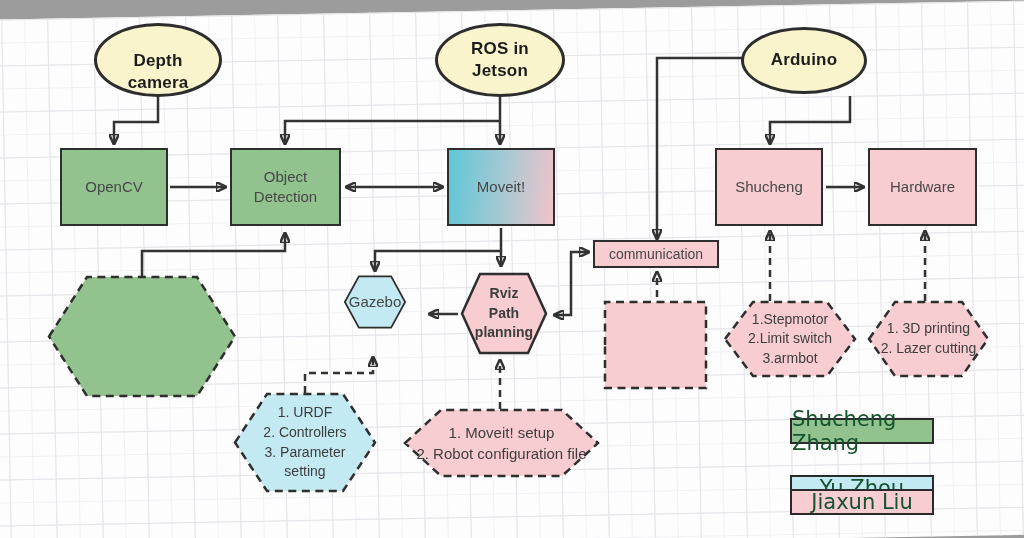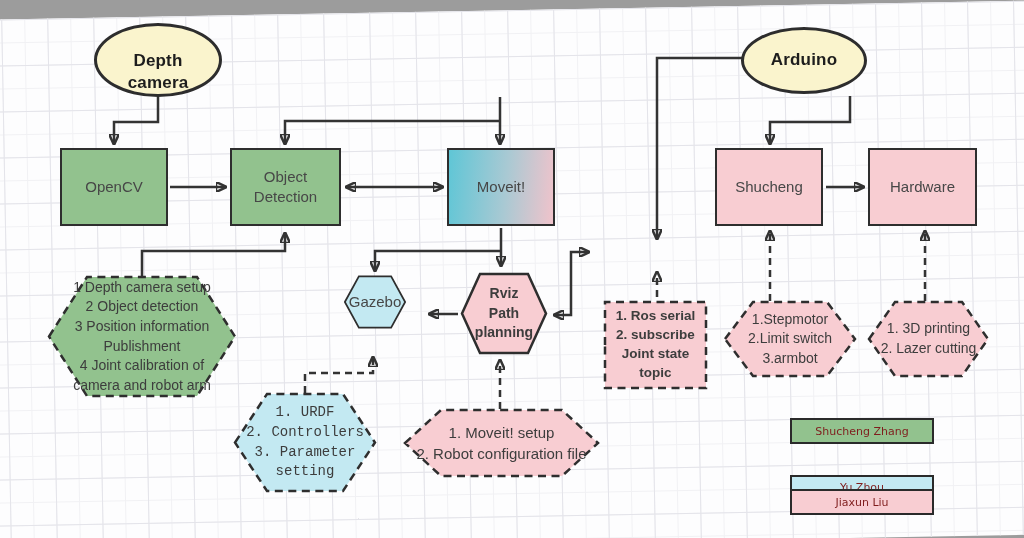--- a/index.html
+++ b/index.html
@@ -45,21 +45,21 @@
   .hexnode.pink polygon{fill:var(--pink,#f8cdd2);}
   .hexnode.dashed polygon{stroke-dasharray:8 5.5;}
   .small .node-label{font-size:13.5px;line-height:1.4;color:#3d3d3d;font-weight:bold;}
   .mid .node-label{font-size:14px;line-height:1.4;color:#3d3d3d;}
   .legend-item{
     position:absolute;border:2.5px solid #2a2a2a;display:flex;align-items:center;justify-content:center;
   }
   .legend-item.green{background:var(--green,#92c28e);}
   .legend-item.blue{background:var(--blue,#c3e9f2);margin-top:22px;}
   .legend-item.pink{background:var(--pink,#f8cdd2);}
-  .legend-label{font-family:cursive,"DejaVu Sans",sans-serif;font-size:11px;color:#7f1d1d;}
+  .legend-label{font-family:cursive,"DejaVu Sans",sans-serif;font-size:21px;color:#14532d;}
   .connectors{position:absolute;inset:0;pointer-events:none;}
   .connectors path{stroke:#333;stroke-width:2.5;fill:none;}
   .connectors path.dash{stroke-dasharray:7 5;}
 </style>
 </head>
 <body>
 
 <div class="sheet"></div>
 
 <div class="diagram">
@@ -87,39 +87,46 @@
     <path class="dash" d="M305,393 V373 H373 V357" marker-end="url(#ah)"></path>
     <path class="dash" d="M500,409 V360" marker-end="url(#ah)"></path>
     <path class="dash" d="M770,301 V231" marker-end="url(#ah)"></path>
     <path class="dash" d="M925,301 V231" marker-end="url(#ah)"></path>
   </svg>
 
   <div class="node ellipse" style="left:94px;top:23px;width:128px;height:74px;align-items:flex-end;">
     <div class="node-label">Depth
 camera</div>
   </div>
+  <div class="node ellipse" style="left:435px;top:23px;width:130px;height:74px;">
+    <div class="node-label">ROS in
+Jetson</div>
+  </div>
   <div class="node ellipse" style="left:741px;top:27px;width:126px;height:67px;">
     <div class="node-label">Arduino</div>
   </div>
 
   <div class="node rect green" style="left:60px;top:148px;width:108px;height:78px;">
     <div class="node-label">OpenCV</div>
   </div>
   <div class="node rect green" style="left:230px;top:148px;width:111px;height:78px;">
     <div class="node-label">Object
 Detection</div>
   </div>
   <div class="node rect gradient" style="left:447px;top:148px;width:108px;height:78px;">
     <div class="node-label">Moveit!</div>
   </div>
   <div class="node rect pink" style="left:715px;top:148px;width:108px;height:78px;">
     <div class="node-label">Shucheng</div>
   </div>
   <div class="node rect pink" style="left:868px;top:148px;width:109px;height:78px;">
     <div class="node-label">Hardware</div>
+  </div>
+  <div class="node rect pink" style="left:593px;top:240px;width:126px;height:28px;">
+    <div class="node-label" style="font-size:14px;">communication</div>
   </div>
 
   <div class="node hexnode blue" style="left:330px;top:275px;width:90px;height:54px;">
       <svg class="shape" viewBox="0 0 90 77">
         <polygon points="2,38.5 22,2 68,2 88,38.5 68,75 22,75"></polygon>
       </svg>
     <div class="node-label">Gazebo</div>
   </div>
   <div class="node hexnode pink small" style="left:460px;top:272px;width:88px;height:83px;">
       <svg class="shape" viewBox="0 0 88 83">
@@ -127,51 +134,41 @@
       </svg>
     <div class="node-label" style="font-size:14px;">Rviz
 Path
 planning</div>
   </div>
 
   <div class="node hexnode green dashed mid" style="left:47px;top:275px;width:190px;height:123px;">
       <svg class="shape" viewBox="0 0 190 123">
         <polygon points="2,61.5 40,2 150,2 188,61.5 150,121 40,121"></polygon>
       </svg>
-    <div class="node-label">1 Depth camera setup
-2 Object detection
-3 Position information
-Publishment
-4 Joint calibration of
-camera and robot arm</div>
   </div>
-  <div class="node hexnode blue dashed mid" style="left:233px;top:392px;width:144px;height:101px;font-family:Liberation Mono, monospace;">
+  <div class="node hexnode blue dashed mid" style="left:233px;top:392px;width:144px;height:101px;">
       <svg class="shape" viewBox="0 0 144 101">
         <polygon points="2,50.5 34,2 110,2 142,50.5 110,99 34,99"></polygon>
       </svg>
     <div class="node-label">1. URDF
 2. Controllers
 3. Parameter
 setting</div>
   </div>
   <div class="node hexnode pink dashed mid" style="left:403px;top:408px;width:197px;height:70px;">
       <svg class="shape" viewBox="0 0 197 70">
         <polygon points="2,35 38,2 159,2 195,35 159,68 38,68"></polygon>
       </svg>
     <div class="node-label" style="font-size:15px;">1. Moveit! setup
 2. Robot configuration file</div>
   </div>
   <div class="node hexnode pink dashed small" style="left:603px;top:300px;width:105px;height:90px;">
       <svg class="shape" viewBox="0 0 105 90">
         <polygon points="2,45 2,2 103,2 103,45 103,88 2,88"></polygon>
       </svg>
-    <div class="node-label">1. Ros serial
-2. subscribe
-Joint state
-topic</div>
   </div>
   <div class="node hexnode pink dashed mid" style="left:723px;top:300px;width:134px;height:78px;">
       <svg class="shape" viewBox="0 0 134 78">
         <polygon points="2,39 30,2 104,2 132,39 104,76 30,76"></polygon>
       </svg>
     <div class="node-label">1.Stepmotor
 2.Limit switch
 3.armbot</div>
   </div>
   <div class="node hexnode pink dashed mid" style="left:867px;top:300px;width:123px;height:78px;">

